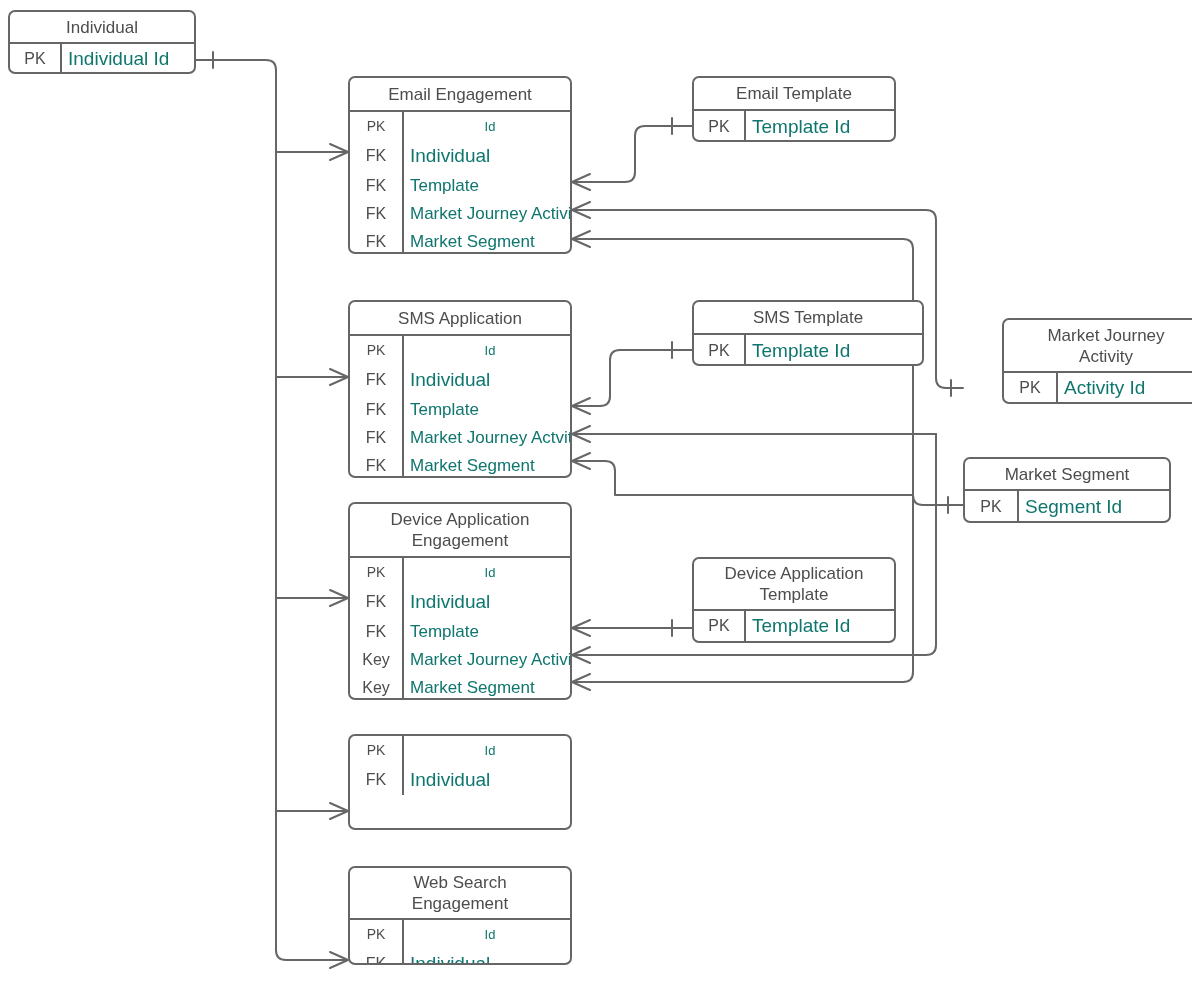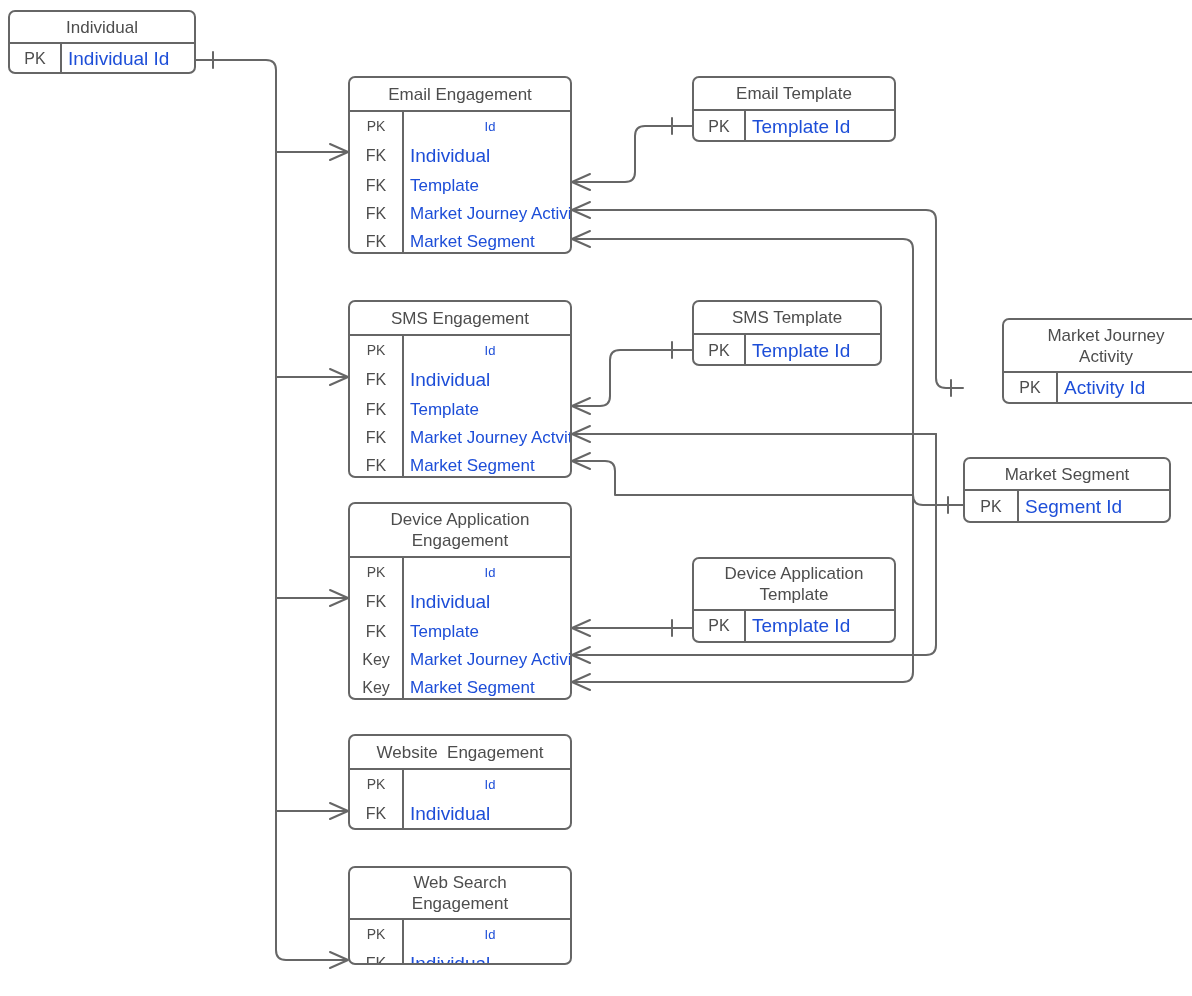--- a/index.html
+++ b/index.html
@@ -64,21 +64,21 @@
     color: #4d4d4d;
     border-right: 2px solid #666666;
     height: 100%;
     display: flex;
     align-items: center;
     justify-content: center;
   }
   .row-name {
     box-sizing: border-box;
     flex: 1 1 auto;
-    color: #1d4ed8;
+    color: #0f766e;
     padding-left: 6px;
     white-space: nowrap;
     overflow: hidden;
   }
   
   .sz-sm .row-key { font-size: 14px; }
   .sz-sm .row-name { font-size: 13px; text-align: center; }
   .sz-md .row-key { font-size: 16px; }
   .sz-md .row-name { font-size: 17px; }
   .sz-lg .row-key { font-size: 16px; }
@@ -183,21 +183,21 @@
       <div class="entity" style="left: 692px; top: 76px; width: 204px; height: 66px;">
         <div class="ent-title" style="height: 33px;">Email Template</div>
         <div class="ent-body">
           <div class="ent-row sz-lg" style="height: 31px;">
             <div class="row-key" style="width: 52px;">PK</div>
             <div class="row-name">Template Id</div>
           </div>
         </div>
       </div>
       <div class="entity" style="left: 348px; top: 300px; width: 224px; height: 178px;">
-        <div class="ent-title" style="height: 34px;">SMS Engagement</div>
+        <div class="ent-title" style="height: 34px;">SMS Application</div>
         <div class="ent-body">
           <div class="ent-row sz-sm" style="height: 28px;">
             <div class="row-key" style="width: 54px;">PK</div>
             <div class="row-name">Id</div>
           </div>
           <div class="ent-row sz-lg" style="height: 31px;">
             <div class="row-key" style="width: 54px;">FK</div>
             <div class="row-name">Individual</div>
           </div>
           <div class="ent-row sz-md" style="height: 29px;">
@@ -207,21 +207,21 @@
           <div class="ent-row sz-md" style="height: 28px;">
             <div class="row-key" style="width: 54px;">FK</div>
             <div class="row-name">Market Journey Actvity</div>
           </div>
           <div class="ent-row sz-md" style="height: 28px;">
             <div class="row-key" style="width: 54px;">FK</div>
             <div class="row-name">Market Segment</div>
           </div>
         </div>
       </div>
-      <div class="entity" style="left: 692px; top: 300px; width: 190px; height: 66px;">
+      <div class="entity" style="left: 692px; top: 300px; width: 232px; height: 66px;">
         <div class="ent-title" style="height: 33px;">SMS Template</div>
         <div class="ent-body">
           <div class="ent-row sz-lg" style="height: 31px;">
             <div class="row-key" style="width: 52px;">PK</div>
             <div class="row-name">Template Id</div>
           </div>
         </div>
       </div>
       <div class="entity" style="left: 348px; top: 502px; width: 224px; height: 198px;">
         <div class="ent-title t-two" style="height: 54px;">Device Application
@@ -253,21 +253,20 @@
         <div class="ent-title t-two" style="height: 52px;">Device Application
 Template</div>
         <div class="ent-body">
           <div class="ent-row sz-lg" style="height: 30px;">
             <div class="row-key" style="width: 52px;">PK</div>
             <div class="row-name">Template Id</div>
           </div>
         </div>
       </div>
       <div class="entity" style="left: 348px; top: 734px; width: 224px; height: 96px;">
-        <div class="ent-title" style="height: 34px;">Website  Engagement</div>
         <div class="ent-body">
           <div class="ent-row sz-sm" style="height: 28px;">
             <div class="row-key" style="width: 54px;">PK</div>
             <div class="row-name">Id</div>
           </div>
           <div class="ent-row sz-lg" style="height: 31px;">
             <div class="row-key" style="width: 54px;">FK</div>
             <div class="row-name">Individual</div>
           </div>
         </div>

